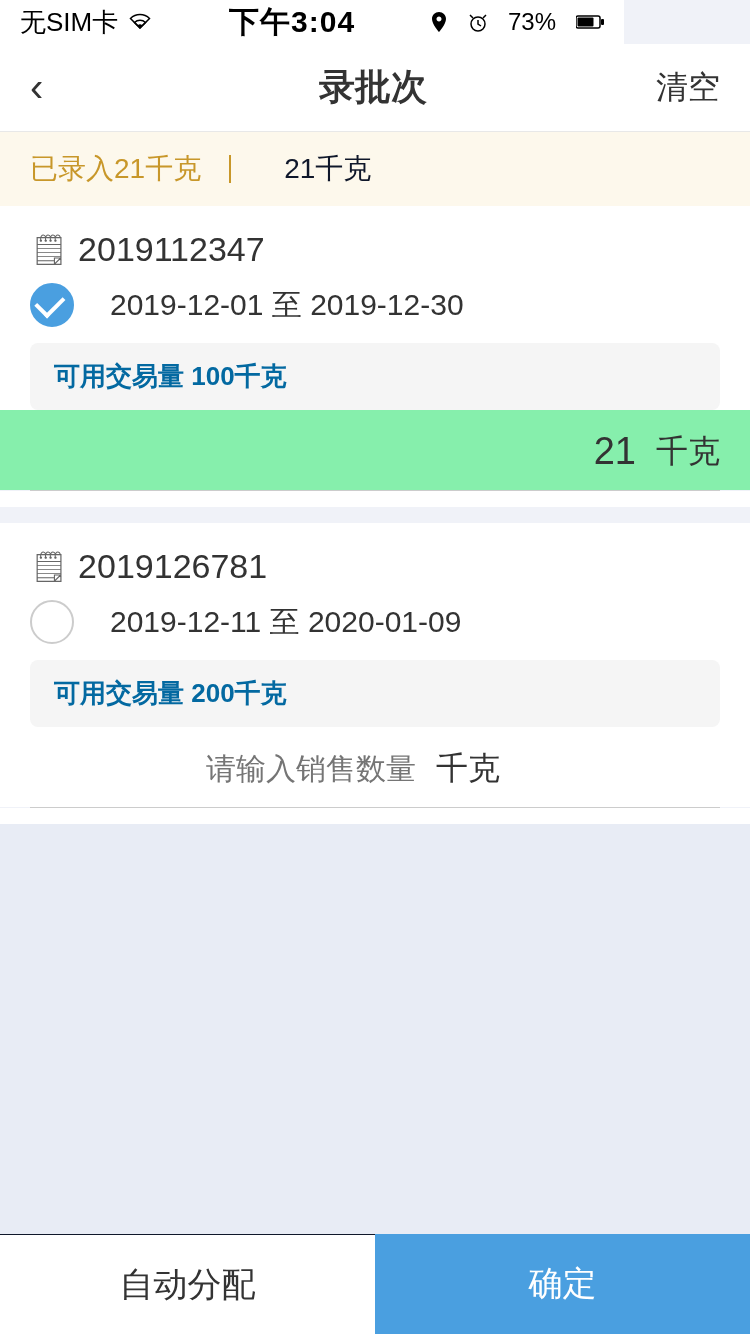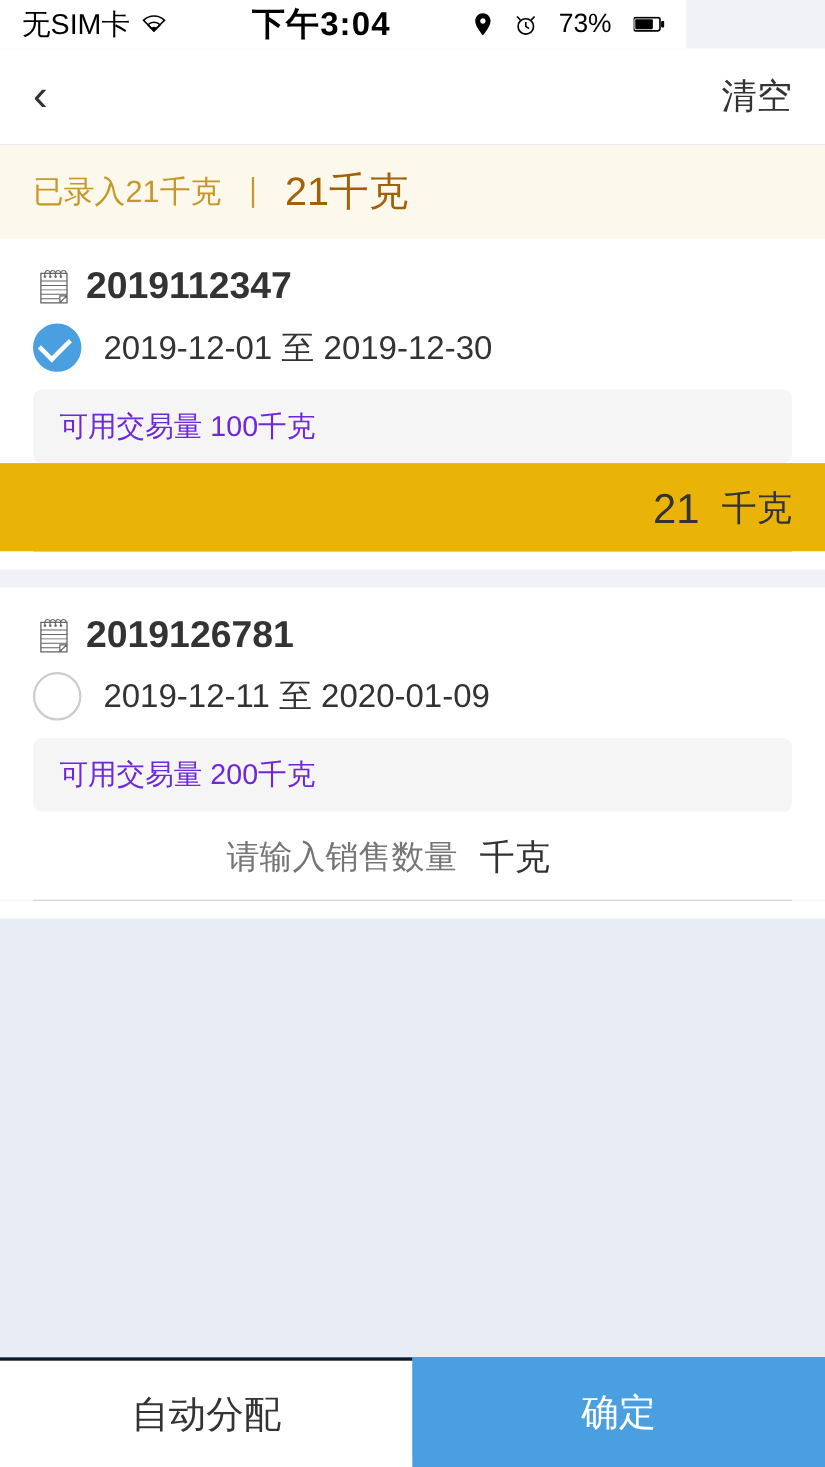--- a/index.html
+++ b/index.html
@@ -85,22 +85,23 @@
     .info-label {
       font-size: 28px;
       color: #c8972a;
     }
     .info-divider {
       width: 2px;
       height: 28px;
       background: #c8972a;
     }
     .info-value {
-      font-size: 36px;
-      color: #a16207;
+      font-size: 28px;
+      color: #0f172a;
+      margin-left: 25px;
     }
 
     
     .batch-card {
       background: #fff;
       margin-top: 0;
       padding: 24px 30px 0 30px;
     }
 
     .batch-header {
@@ -109,27 +110,27 @@
       gap: 10px;
       margin-bottom: 14px;
     }
     .batch-icon {
       font-size: 30px;
       color: #666;
     }
     .batch-id {
       font-size: 34px;
       color: #333;
-      font-weight: 700;
+      font-weight: 400;
     }
 
     .batch-date-row {
       display: flex;
       align-items: center;
-      gap: 20px;
+      gap: 36px;
       margin-bottom: 16px;
     }
     .batch-radio {
       width: 44px;
       height: 44px;
       border-radius: 50%;
       border: 2px solid #ccc;
       display: flex;
       align-items: center;
       justify-content: center;
@@ -151,31 +152,32 @@
     .batch-date {
       font-size: 30px;
       color: #333;
     }
 
     .batch-available {
       background: #f5f5f5;
       border-radius: 8px;
       padding: 16px 24px;
       font-size: 26px;
-      color: #6d28d9;
+      color: #0369a1;
       margin-bottom: 0;
+      font-weight: bold;
     }
 
     
     .quantity-row {
       display: flex;
-      align-items: center;
+      align-items: flex-start;
       justify-content: flex-end;
       padding: 20px 30px 16px 30px;
-      background: #eab308;
+      background: #86efac;
       gap: 20px;
     }
     .quantity-input {
       font-size: 38px;
       color: #333;
       text-align: right;
       border: none;
       outline: none;
       min-width: 100px;
       background: transparent;
@@ -235,21 +237,21 @@
     .btn-auto {
       flex: 1;
       background: #fff;
       border: none;
       font-size: 34px;
       color: #333;
       cursor: pointer;
       display: flex;
       align-items: center;
       justify-content: center;
-      border-top: 3px solid #0f172a;
+      border-top: 1px solid #0f172a;
     }
     .btn-confirm {
       flex: 1;
       background: #4a9fe0;
       border: none;
       font-size: 34px;
       color: #fff;
       cursor: pointer;
       display: flex;
       align-items: center;
@@ -282,20 +284,21 @@
     <svg width="28" height="14" viewBox="0 0 28 14">
       <rect x="0" y="1" width="24" height="12" rx="2" fill="none" stroke="#000" stroke-width="1.5"></rect>
       <rect x="1.5" y="2.5" width="16" height="9" rx="1" fill="#000"></rect>
       <rect x="25" y="4" width="3" height="6" rx="1" fill="#000"></rect>
     </svg>
   </div>
 </div>
 
 <div class="nav-bar">
   <span class="nav-back">‹</span>
+  <span class="nav-title">录批次</span>
   <span class="nav-clear">清空</span>
 </div>
 
 <div class="info-banner">
   <span class="info-label">已录入21千克</span>
   <div class="info-divider"></div>
   <span class="info-value">21千克</span>
 </div>
 
 <div class="batch-card">

